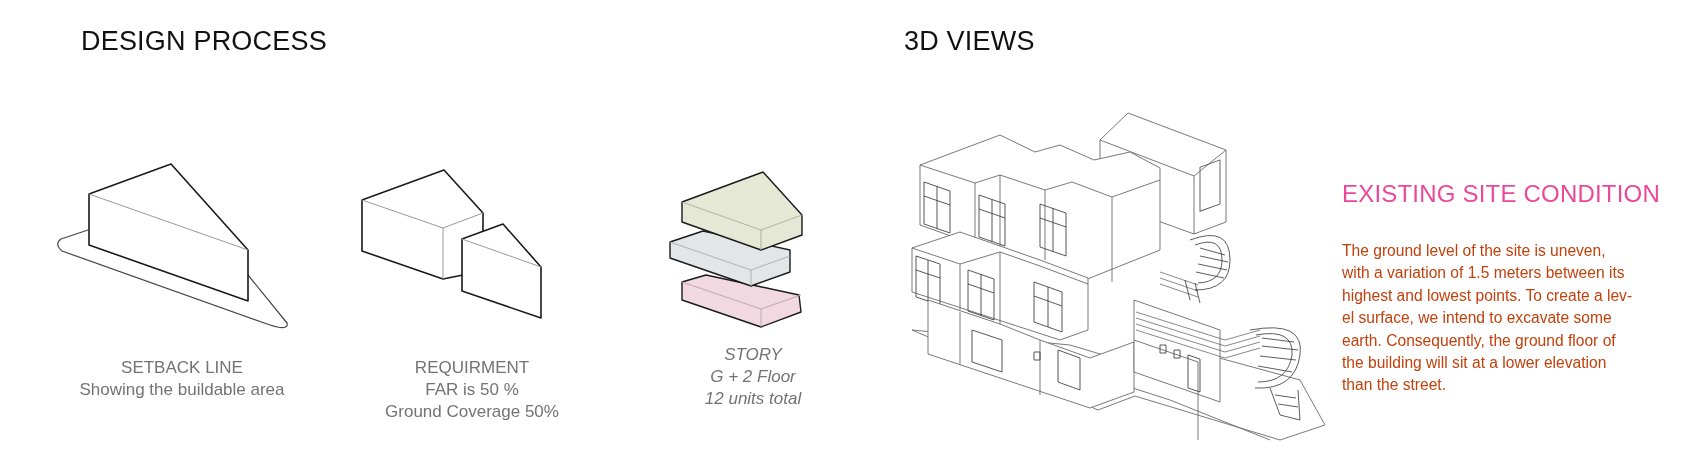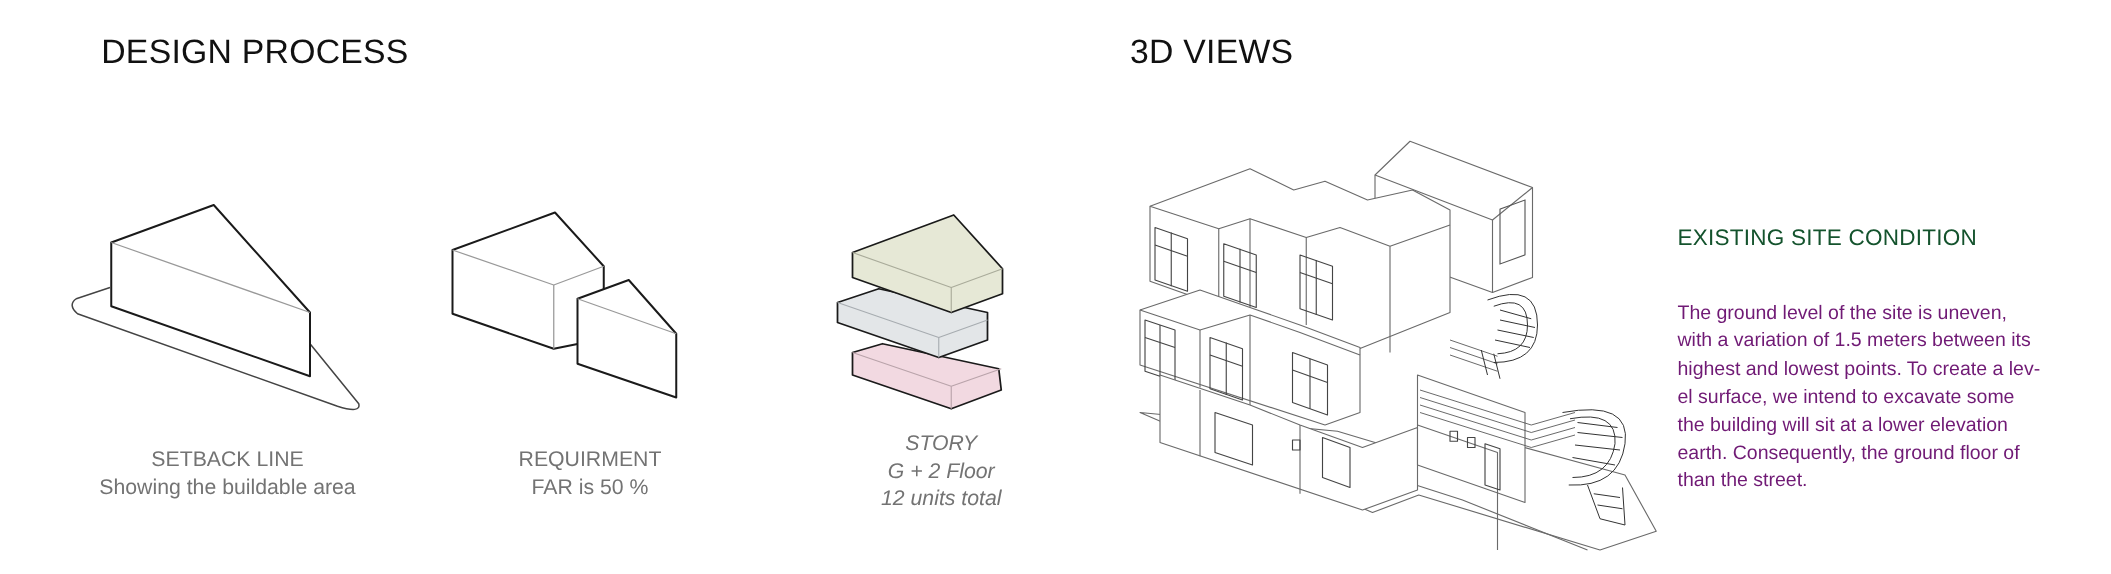--- a/index.html
+++ b/index.html
@@ -2,22 +2,22 @@
 <html><head>
 <meta charset="utf-8">
 <style>
   html, body { margin: 0; padding: 0; background: #ffffff; }
   body { width: 1689px; height: 459px; position: relative; overflow: hidden;
          font-family: "Liberation Sans", "DejaVu Sans", sans-serif; color: #111; }
   .abs { position: absolute; }
   .heading { font-size: 27px; font-weight: 400; letter-spacing: 0.2px; color: #111; white-space: nowrap; }
   .caption { text-align: center; font-size: 17px; line-height: 22px; color: #737373; white-space: nowrap; }
   .caption div { display: block; }
-  .sub-heading { font-size: 18px; color: #14532d; white-space: nowrap; letter-spacing: 0.2px; text-align: center; }
-  .para { font-size: 15.6px; line-height: 22.4px; color: #701a75; width: 330px; }
+  .sub-heading { font-size: 24px; color: #ec4899; white-space: nowrap; letter-spacing: 0.2px; text-align: center; }
+  .para { font-size: 15.6px; line-height: 22.4px; color: #c2410c; width: 330px; }
   .para span { display: block; white-space: nowrap; }
   svg { position: absolute; overflow: visible; }
 </style>
 </head>
 <body>
 
 <div class="abs heading" style="left:57px; top:26px;margin-left:24px;">DESIGN PROCESS</div>
 
 <svg style="left:0; top:0;" width="1689" height="459" viewBox="0 0 1689 459">
   <g fill="none" stroke-linejoin="round">
@@ -57,20 +57,21 @@
 </svg>
 
 <div class="abs caption" style="left:62px; width:240px; top:357px;">
   <div>SETBACK LINE</div>
   <div>Showing the buildable area</div>
 </div>
 
 <div class="abs caption" style="left:352px; width:240px; top:357px;">
   <div>REQUIRMENT</div>
   <div>FAR is 50 %</div>
+  <div>Ground Coverage 50%</div>
 </div>
 
 <div class="abs caption" style="left:633px; width:240px; top:344px;font-style:italic;">
   <div>STORY</div>
   <div>G + 2 Floor</div>
   <div>12 units total</div>
 </div>
 
 <div class="abs heading" style="left:904px; top:26px;">3D VIEWS</div>
 
@@ -164,16 +165,16 @@
   </g>
 </svg>
 
 <div class="abs sub-heading" style="left:1342px; top:180px;">EXISTING SITE CONDITION</div>
 
 <div class="abs para" style="left:1342px; top:240px;">
   <span>The ground level of the site is uneven,</span>
   <span>with a variation of 1.5 meters between its</span>
   <span>highest and lowest points. To create a lev-</span>
   <span>el surface, we intend to excavate some</span>
+  <span>earth. Consequently, the ground floor of</span>
   <span>the building will sit at a lower elevation</span>
-  <span>earth. Consequently, the ground floor of</span>
   <span>than the street.</span>
 </div>
 
 </body></html>

